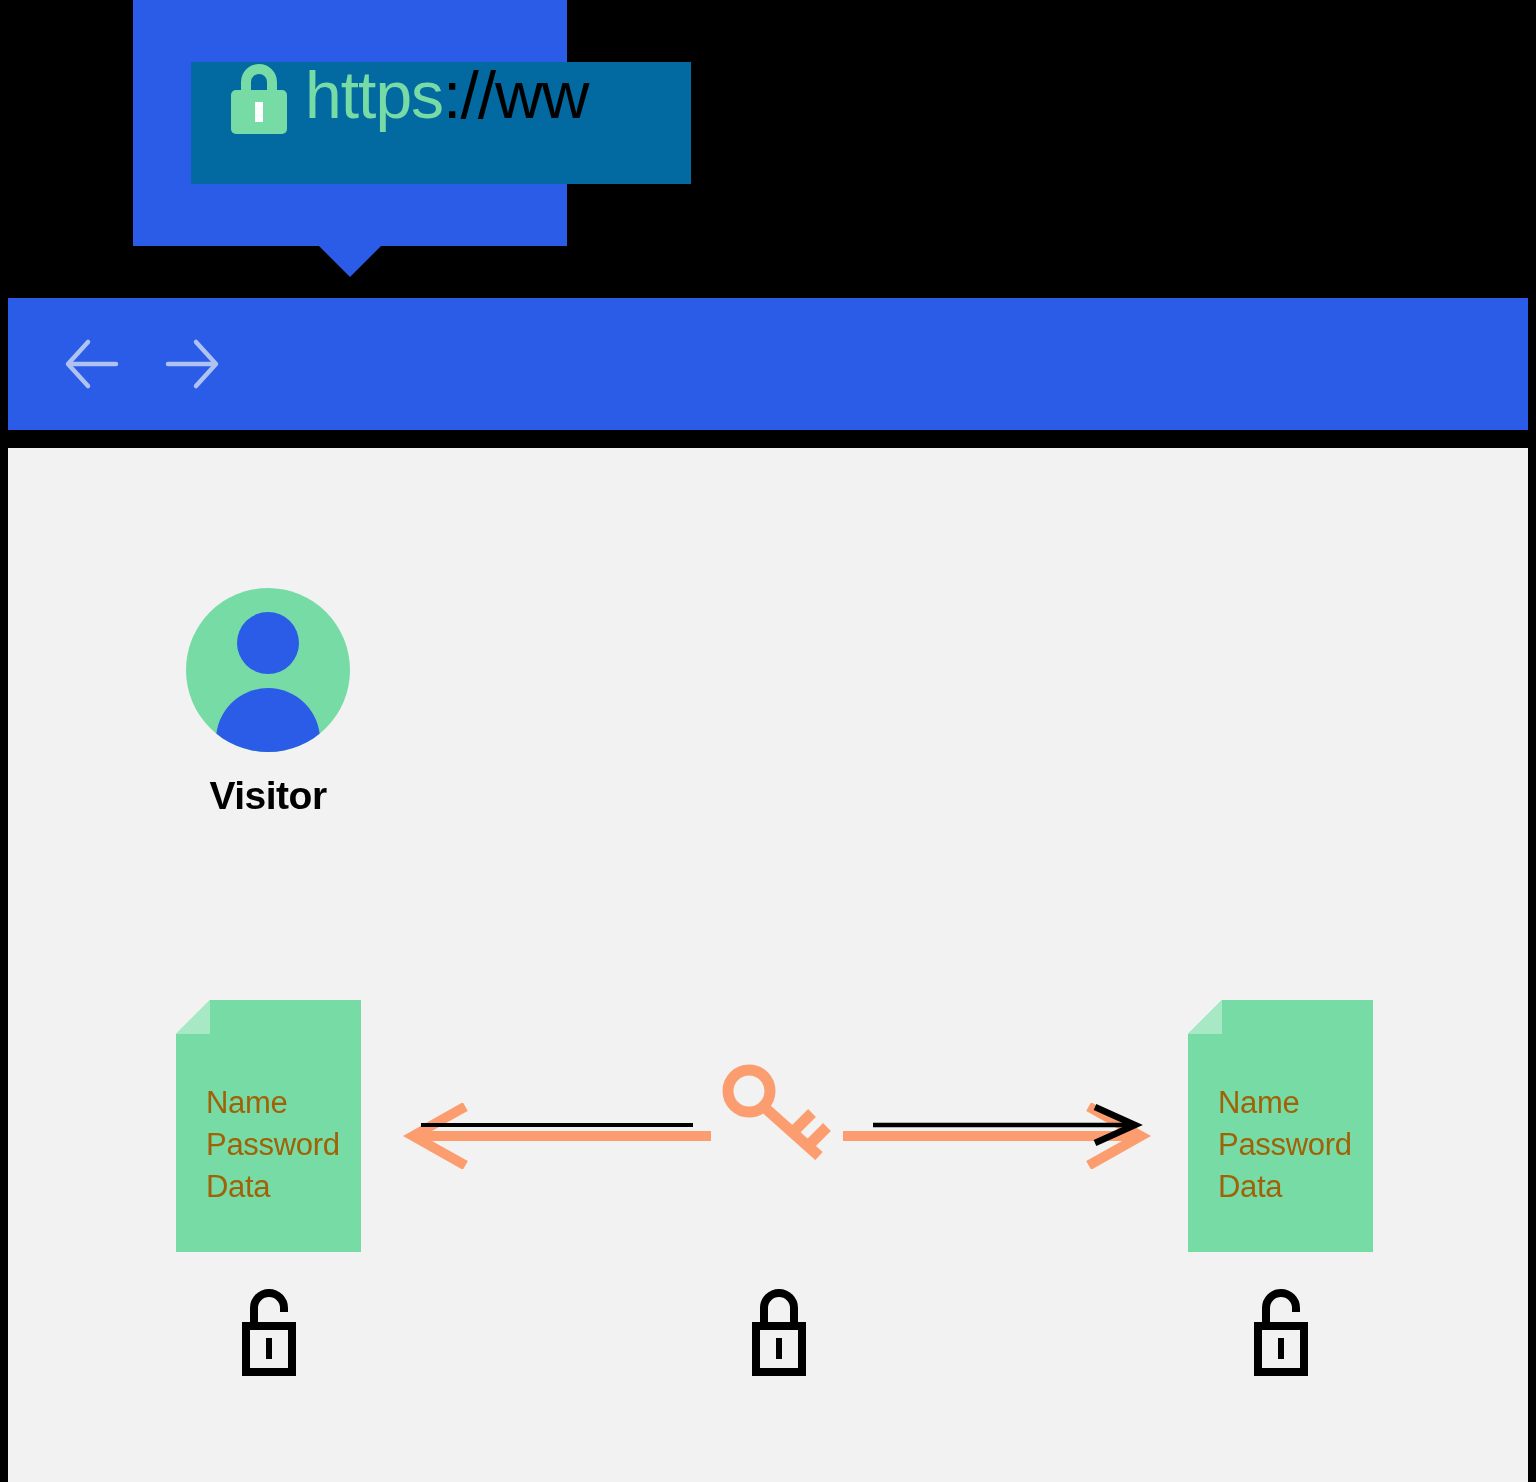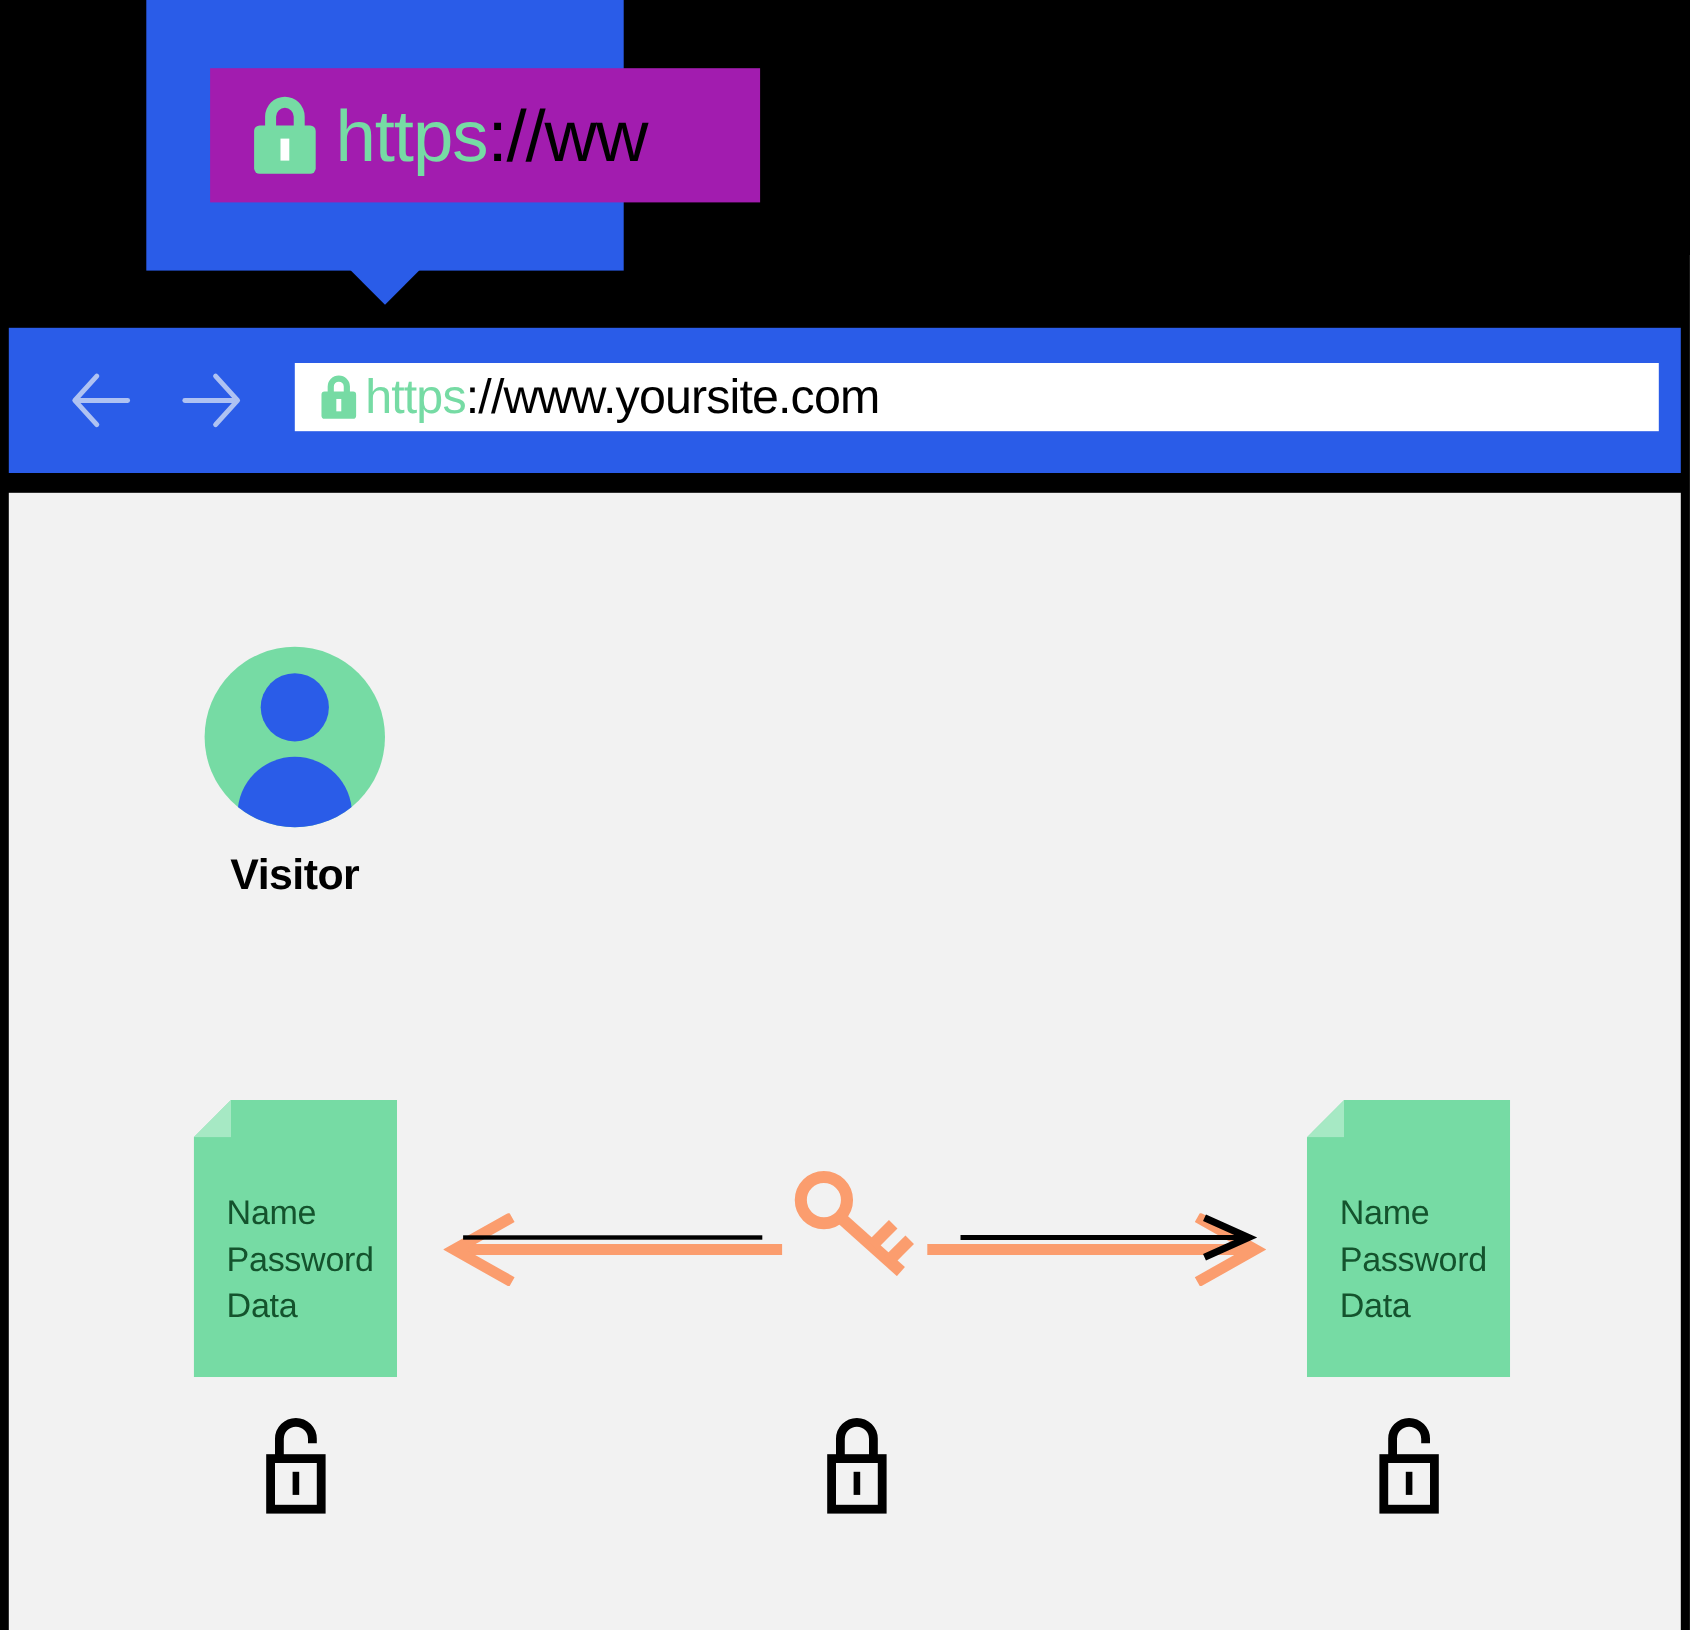--- a/index.html
+++ b/index.html
@@ -27,23 +27,23 @@
     width: 434px;
     height: 246px;
     background: #2A5CE8;
   }
   #callout-urlbar {
     position: absolute;
     left: 58px;
     top: 62px;
     width: 500px;       
     height: 122px;
-    background: #a21caf;
+    background: #0369a1;
     display: flex;
-    align-items: center;
+    align-items: flex-start;
     overflow: hidden;
     white-space: nowrap;
   }
   #callout .lock-wrap {
     flex: 0 0 auto;
     margin-left: 36px;
     margin-right: 14px;
     display: block;
     line-height: 0;
   }
@@ -227,21 +227,21 @@
   .doc-green .doc-body { background: #76DBA4; }
   .doc-green .doc-fold { background: #A6E9C4; }
   .doc-orange .doc-body { background: #FB9D6E; }
   .doc-orange .doc-fold { background: #FDBF9C; }
   .doc-text {
     position: absolute;
     left: 30px;
     top: 82px;
     font-size: 31px;
     line-height: 1.35;
-    color: #14532d;
+    color: #a16207;
     letter-spacing: -0.3px;
     white-space: pre-line;
   }
 
   #doc-visitor  { left: 168px;  top: 552px; }
   #doc-encrypted{ left: 682px;  top: 552px; }
   #doc-server   { left: 1180px; top: 552px; }
 
   .doc-line {
     position: absolute;
@@ -294,30 +294,20 @@
       </svg>
     </span>
 
     <span class="nav-btn" id="fwd-btn">
       <svg width="62" height="56" viewBox="0 0 62 56" aria-hidden="true">
         <path d="M36 6 L56 28 L36 50" fill="none" stroke="#AFC2F2" stroke-width="4.5" stroke-linecap="round" stroke-linejoin="round"></path>
         <line x1="8" y1="28" x2="54" y2="28" stroke="#AFC2F2" stroke-width="4.5" stroke-linecap="round"></line>
       </svg>
     </span>
 
-    <div id="address-field" title="https://www.yoursite.com">
-      <span class="lock-wrap">
-        <svg width="36" height="42" viewBox="0 0 32 37" aria-hidden="true">
-          <path d="M7 15 V10 a9 9 0 0 1 18 0 v5 h-5 v-5 a4 4 0 0 0 -8 0 v5 z" fill="#76DBA4"></path>
-          <rect x="2" y="14" width="28" height="22" rx="2.5" fill="#76DBA4"></rect>
-          <rect x="14" y="20" width="4" height="10" fill="#FFFFFF"></rect>
-        </svg>
-      </span>
-      <span class="url-text"><span class="scheme">https</span><span>://www.yoursite.com</span></span>
-    </div>
   </div>
 
   <div id="content">
 
     <div id="visitor-group">
       <div id="visitor-avatar">
         <div id="visitor-head"></div>
         <div id="visitor-body"></div>
       </div>
       <div class="node-label">Visitor</div>

